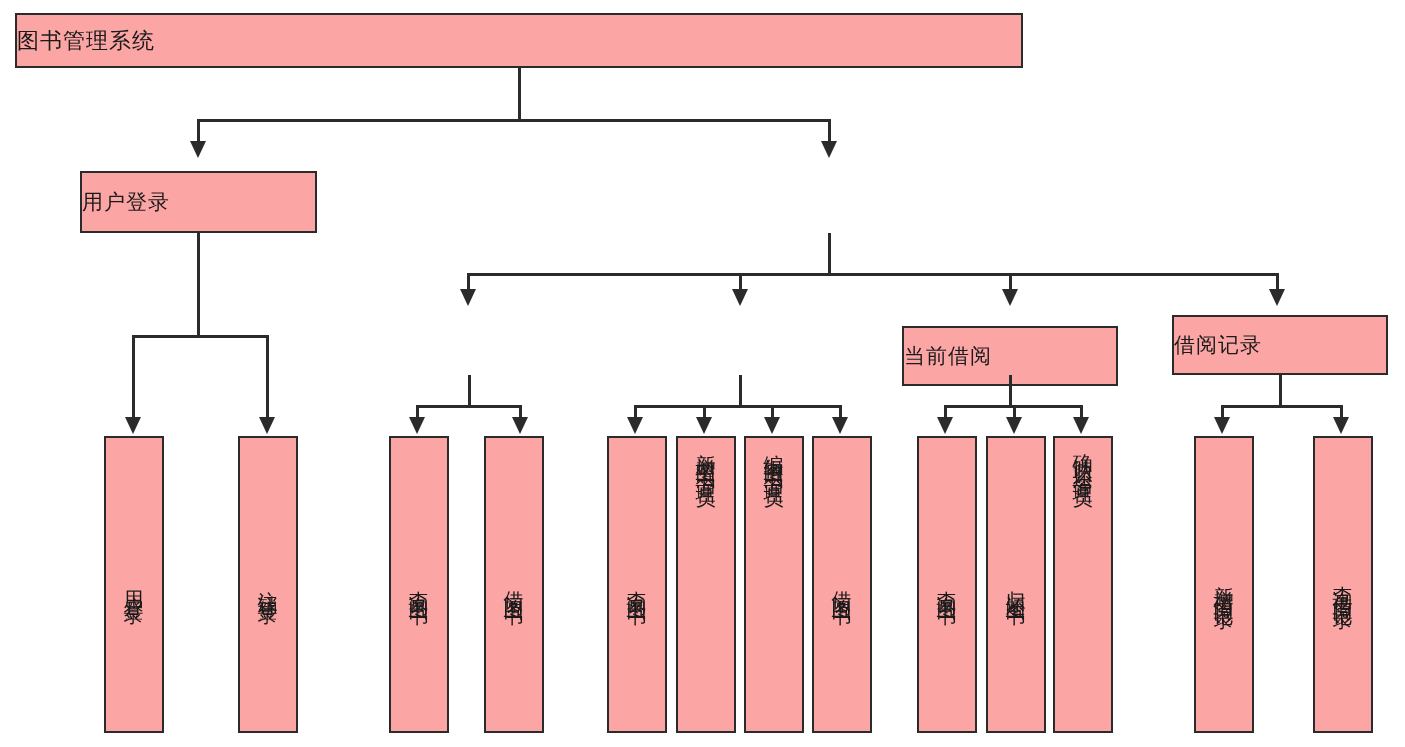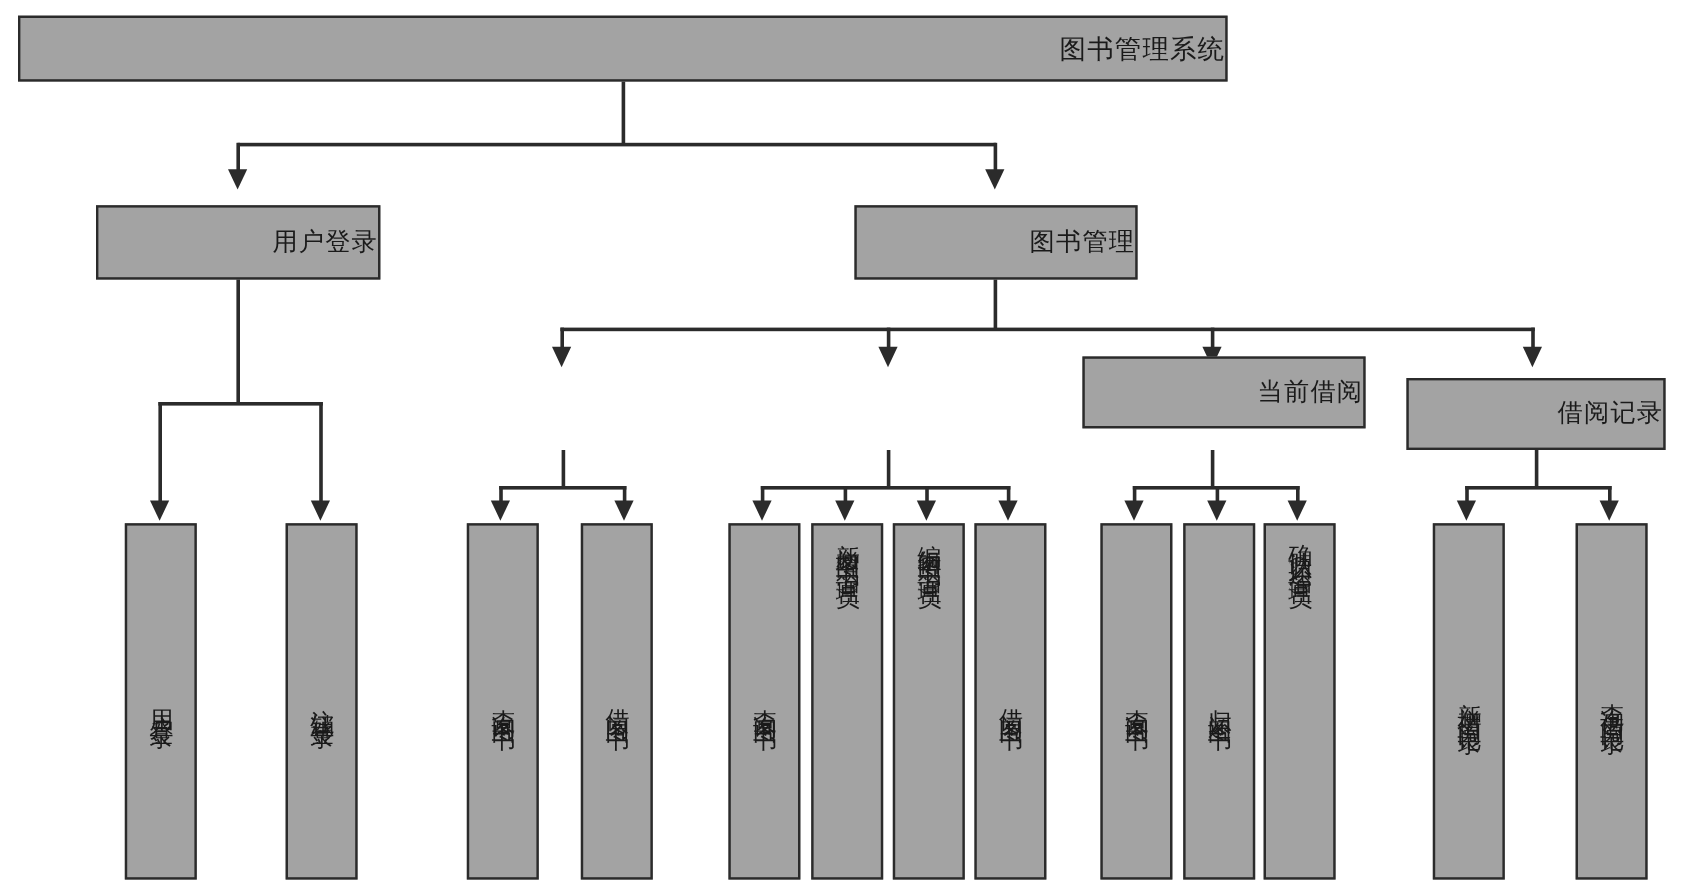--- a/index.html
+++ b/index.html
@@ -15,25 +15,25 @@
     width: 1405px;
     height: 747px;
     background: #ffffff;
     overflow: hidden;
   }
 
   
   .node {
     position: absolute;
     box-sizing: border-box;
-    background: #a3a3a3;
+    background: #fca5a5;
     border: 2px solid #2b2b2b;
     display: flex;
     align-items: center;
-    justify-content: flex-end;
+    justify-content: flex-start;
   }
   .node .label {
     color: #1a1a1a;
     letter-spacing: 1px;
     white-space: nowrap;
     line-height: 1.15;
   }
 
   
   .node.horiz .label {
@@ -98,44 +98,41 @@
 
   <div class="conn vline" style="left:518px; top:68px; width:3px; height:52px;"></div>
   <div class="conn hline" style="left:198px; top:119px; width:632px; height:3px;"></div>
   <div class="conn vline" style="left:197px; top:119px; width:3px; height:24px;"></div>
   <div class="arrow" style="left:190px; top:141px;"></div>
   <div class="conn vline" style="left:828px; top:119px; width:3px; height:24px;"></div>
   <div class="arrow" style="left:821px; top:141px;"></div>
 
   <div class="node horiz" style="left:80px; top:171px; width:237px; height:62px;">
     <span class="label">用户登录</span>
-  </div>
-  <div class="node horiz" style="left:712px; top:171px; width:236px; height:62px;">
-    <span class="label">图书管理</span>
   </div>
 
   <div class="conn vline" style="left:197px; top:233px; width:3px; height:104px;"></div>
   <div class="conn hline" style="left:132px; top:335px; width:137px; height:3px;"></div>
   <div class="conn vline" style="left:132px; top:335px; width:3px; height:84px;"></div>
   <div class="arrow" style="left:125px; top:417px;"></div>
   <div class="conn vline" style="left:266px; top:335px; width:3px; height:84px;"></div>
   <div class="arrow" style="left:259px; top:417px;"></div>
 
   <div class="conn vline" style="left:828px; top:233px; width:3px; height:42px;"></div>
   <div class="conn hline" style="left:467px; top:273px; width:812px; height:3px;"></div>
   <div class="conn vline" style="left:467px; top:273px; width:3px; height:18px;"></div>
   <div class="arrow" style="left:460px; top:289px;"></div>
   <div class="conn vline" style="left:739px; top:273px; width:3px; height:18px;"></div>
   <div class="arrow" style="left:732px; top:289px;"></div>
   <div class="conn vline" style="left:1009px; top:273px; width:3px; height:18px;"></div>
   <div class="arrow" style="left:1002px; top:289px;"></div>
   <div class="conn vline" style="left:1276px; top:273px; width:3px; height:18px;"></div>
   <div class="arrow" style="left:1269px; top:289px;"></div>
 
-  <div class="node horiz" style="left:902px; top:297px; width:236px; height:60px;">
+  <div class="node horiz" style="left:902px; top:326px; width:216px; height:60px;">
     <span class="label">当前借阅</span>
   </div>
   <div class="node horiz" style="left:1172px; top:315px; width:216px; height:60px;">
     <span class="label">借阅记录</span>
   </div>
 
   <div class="conn vline" style="left:468px; top:375px; width:3px; height:32px;"></div>
   <div class="conn hline" style="left:416px; top:405px; width:106px; height:3px;"></div>
   <div class="conn vline" style="left:416px; top:405px; width:3px; height:14px;"></div>
   <div class="arrow" style="left:409px; top:417px;"></div>

